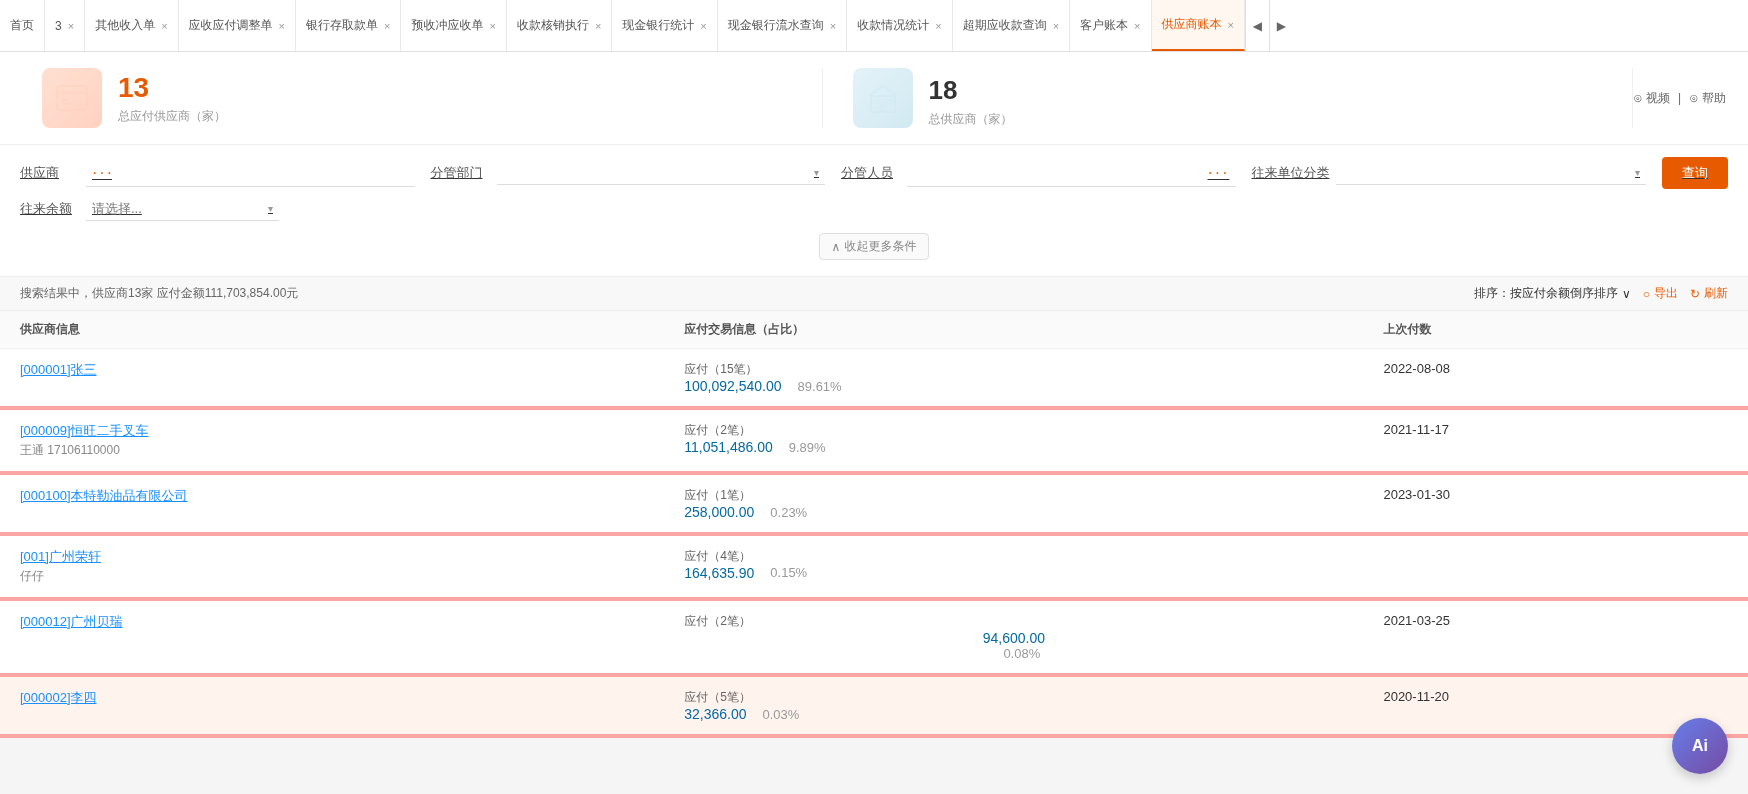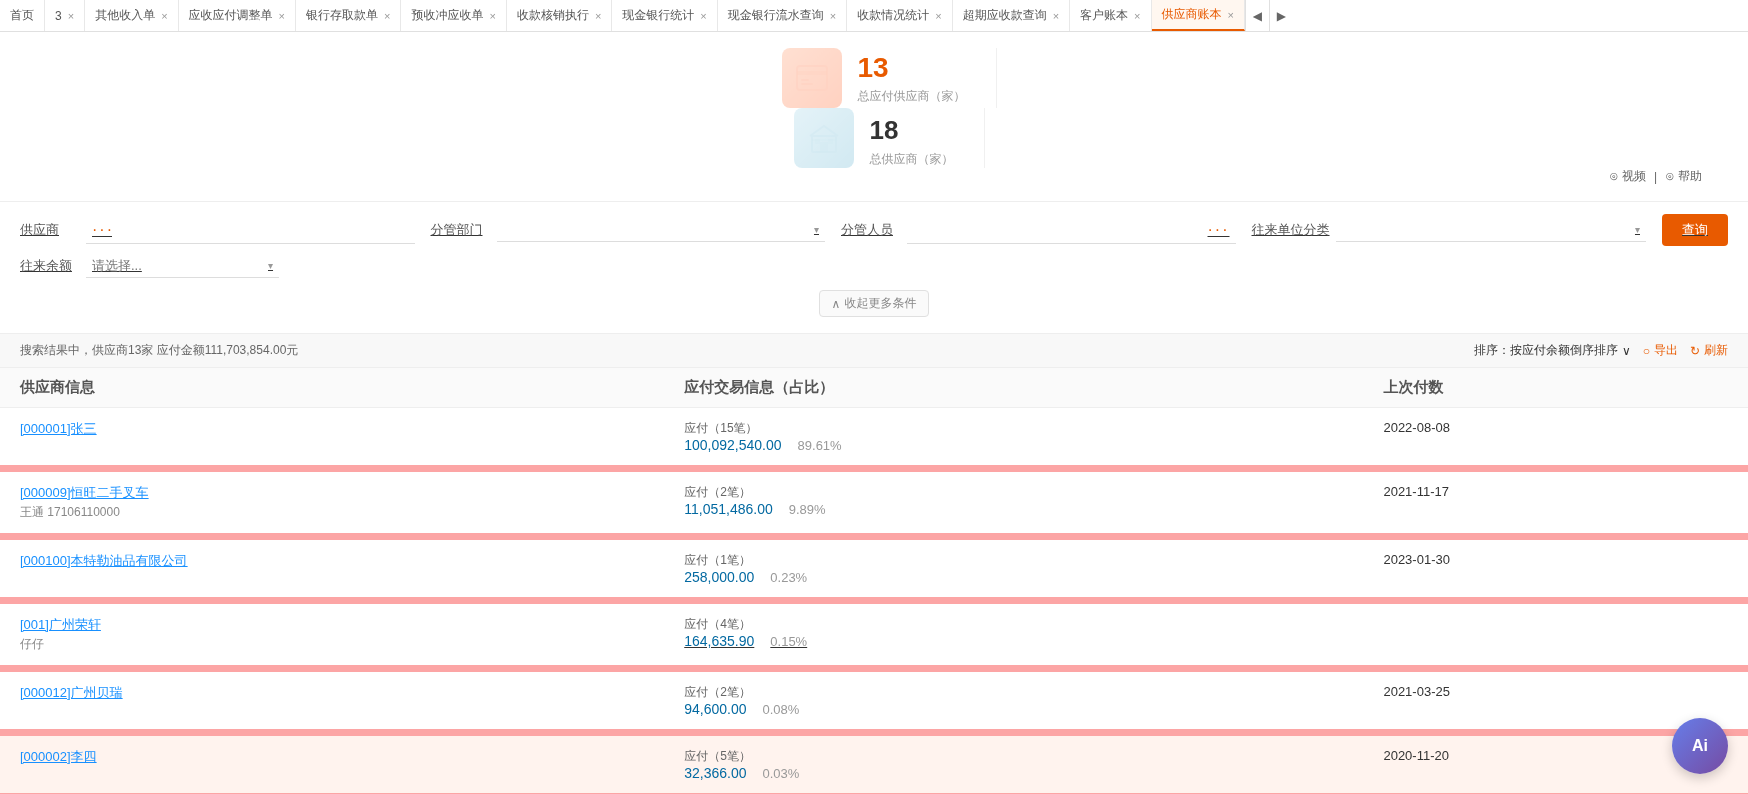--- a/index.html
+++ b/index.html
@@ -4,21 +4,21 @@
   <style>
     * { margin: 0; padding: 0; box-sizing: border-box; }
     body { font-family: 'Microsoft YaHei', Arial, sans-serif; font-size: 13px; background: #f5f5f5; color: #333; overflow-x: hidden; }
 
     
     .top-nav {
       display: flex;
       align-items: center;
       background: #fff;
       border-bottom: 1px solid #e0e0e0;
-      height: 32px;
+      height: 52px;
       padding: 0;
       overflow: hidden;
     }
     .nav-tab {
       display: flex;
       align-items: center;
       padding: 0 10px;
       height: 100%;
       font-size: 12px;
       color: #555;
@@ -40,24 +40,23 @@
       color: #666;
       font-size: 12px;
       flex-shrink: 0;
     }
 
     
     .stats-section {
       display: flex;
       align-items: center;
       background: #fff;
-      padding: 16px 36px;
+      padding: 16px 12px;
       border-bottom: 1px solid #eee;
       gap: 0;
-      flex-direction: column;
     }
     .stat-card {
       display: flex;
       align-items: center;
       gap: 16px;
       flex: 1;
       padding: 0 30px;
       border-right: 1px solid #f0f0f0;
     }
     .stat-card:last-child { border-right: none; }
@@ -198,26 +197,26 @@
       width: 100%;
       border-collapse: collapse;
     }
     .data-table thead tr {
       background: #fafafa;
       border-bottom: 1px solid #eee;
     }
     .data-table thead th {
       padding: 10px 20px;
       text-align: left;
-      font-size: 15px;
+      font-size: 12px;
       font-weight: 600;
       color: #555;
     }
     .data-table tbody tr {
-      border-bottom: 7px solid #fca5a5;
+      border-bottom: 4px solid #fca5a5;
     }
     .data-table tbody tr.highlighted { background: #fff3ee; }
     .data-table td {
       padding: 12px 20px;
       vertical-align: top;
       font-size: 13px;
       color: #333;
     }
     .supplier-link {
       color: #1890ff;
@@ -476,32 +475,32 @@
               <span class="payable-amount">258,000.00</span>
               <span class="payable-percent">0.23%</span>
             </div>
           </td>
           <td><span class="last-payment">2023-01-30</span></td>
         </tr>
         <tr>
           <td><a href="#" class="supplier-link">[001]广州荣轩</a><div class="supplier-contact">仔仔</div></td>
           <td>
             <div class="payable-label">应付（4笔）</div>
-            <div style="display: flex; align-items: flex-end; text-decoration: underline;">
+            <div style="display: flex; align-items: flex-start;">
               <span class="payable-amount">164,635.90</span>
               <span class="payable-percent">0.15%</span>
             </div>
           </td>
           <td><span class="last-payment"></span></td>
         </tr>
         <tr>
           <td><a href="#" class="supplier-link">[000012]广州贝瑞</a></td>
           <td>
             <div class="payable-label">应付（2笔）</div>
-            <div style="display: flex; align-items: center;">
+            <div style="display: flex; align-items: center; flex-direction: column;">
               <span class="payable-amount">94,600.00</span>
               <span class="payable-percent">0.08%</span>
             </div>
           </td>
           <td><span class="last-payment">2021-03-25</span></td>
         </tr>
         <tr class="highlighted">
           <td><a href="#" class="supplier-link">[000002]李四</a></td>
           <td>
             <div class="payable-label">应付（5笔）</div>

